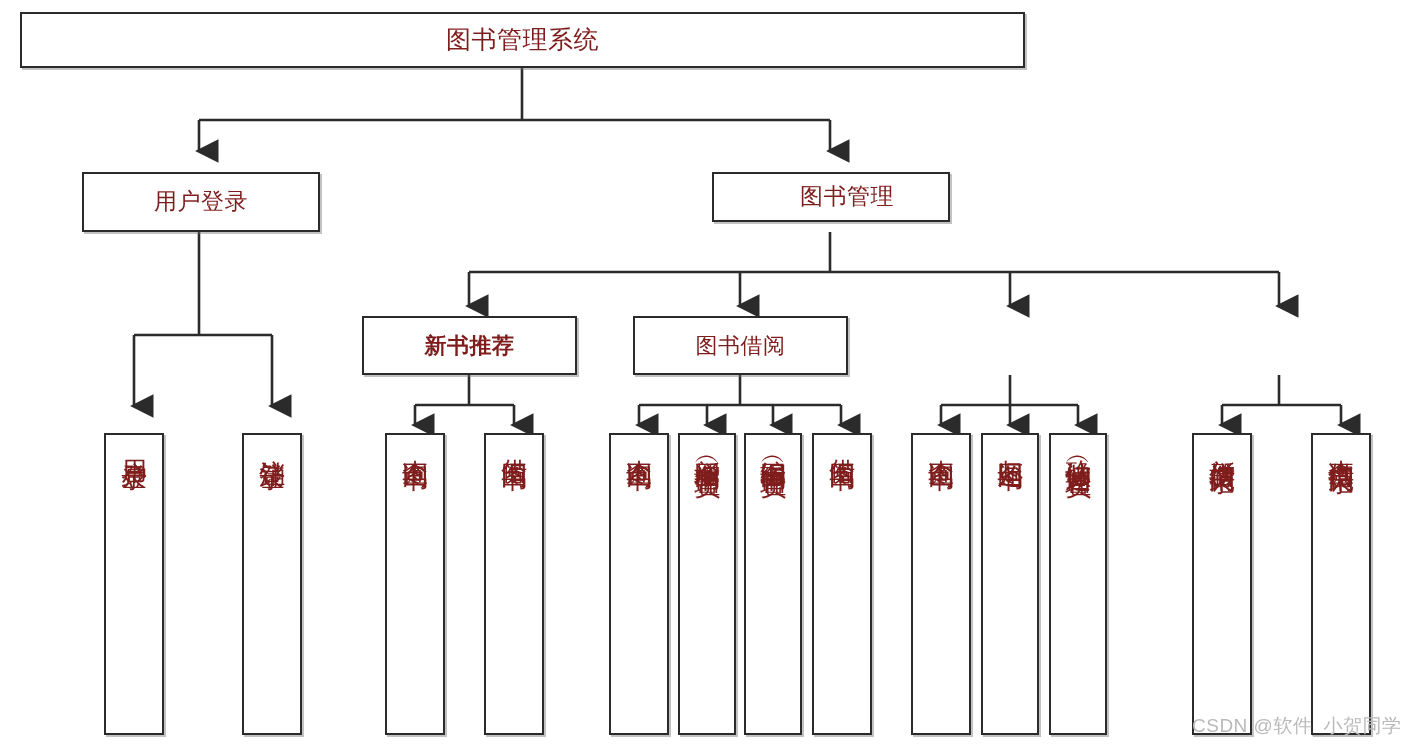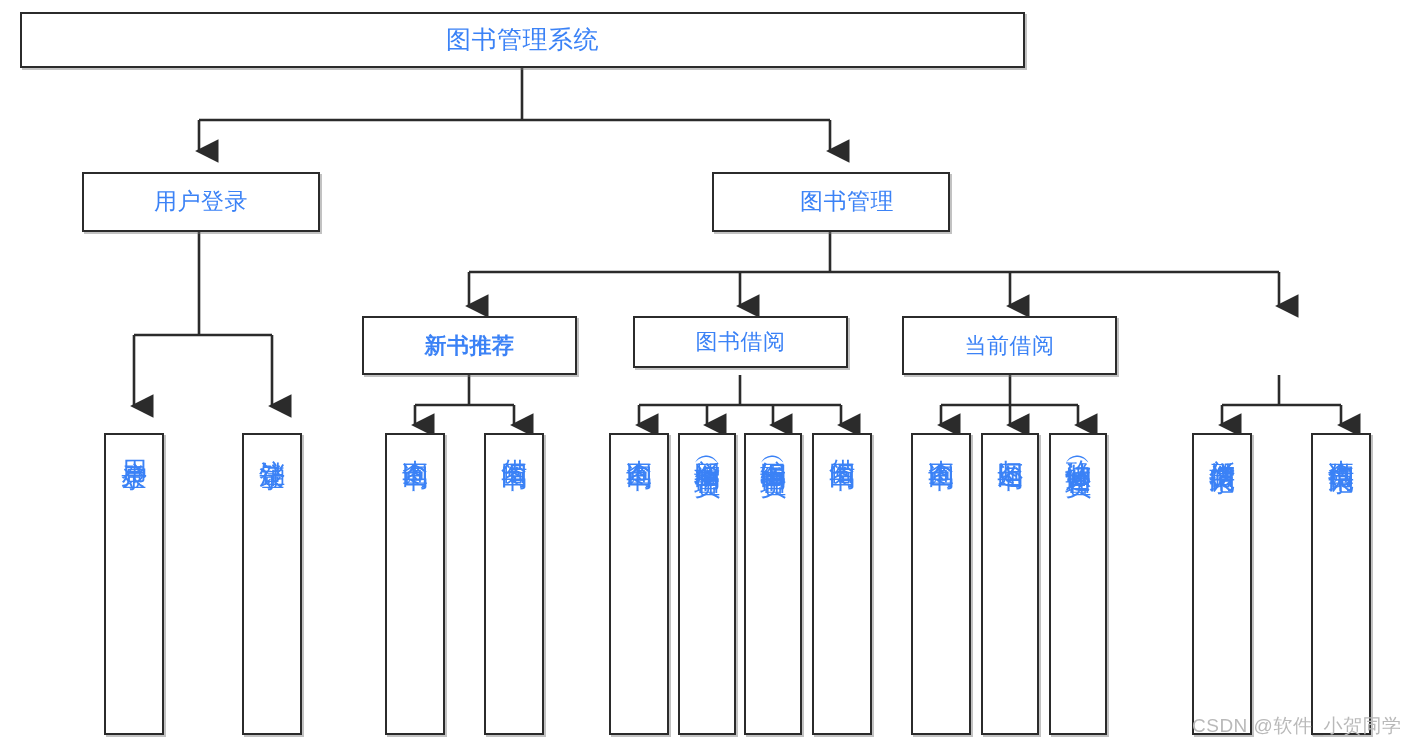--- a/index.html
+++ b/index.html
@@ -24,21 +24,21 @@
   }
   .node{
     position:absolute;
     box-sizing:border-box;
     background:#ffffff;
     border:2.5px solid #2b2b2b;
     box-shadow:2px 2px 0 rgba(120,120,120,.45);
     display:flex;
     align-items:center;
     justify-content:center;
-    color:#3b82f6;
+    color:#7f1d1d;
   }
   .node .label{
     display:block;
     text-align:center;
     line-height:1.18;
     letter-spacing:.5px;
     white-space:nowrap;
   }
   .node.root{ }
   .node.root .label{ font-size:25px; }
@@ -127,35 +127,32 @@
   </svg>
 
   <div class="node root" style="left:20px; top:12px; width:1005px; height:56px;">
     <span class="label">图书管理系统</span>
   </div>
 
   <div class="node level2" style="left:82px; top:172px; width:238px; height:60px;">
     <span class="label">用户登录</span>
   </div>
 
-  <div class="node level2" style="left:712px; top:172px; width:238px; height:60px;padding-left:32px;">
+  <div class="node level2" style="left:712px; top:172px; width:238px; height:50px;padding-left:32px;">
     <span class="label">图书管理</span>
   </div>
 
   <div class="node level3" style="left:362px; top:316px; width:215px; height:59px;font-weight:bold;">
     <span class="label">新书推荐</span>
   </div>
 
-  <div class="node level3" style="left:633px; top:316px; width:215px; height:52px;">
+  <div class="node level3" style="left:633px; top:316px; width:215px; height:59px;">
     <span class="label">图书借阅</span>
   </div>
 
-  <div class="node level3" style="left:902px; top:316px; width:215px; height:59px;">
-    <span class="label">当前借阅</span>
-  </div>
 
 
   <div class="node leaf" style="left:104px; top:433px; width:60px; height:302px;">
     <span class="label">用户登录</span>
   </div>
 
   <div class="node leaf" style="left:242px; top:433px; width:60px; height:302px;">
     <span class="label">注销登录</span>
   </div>
 

